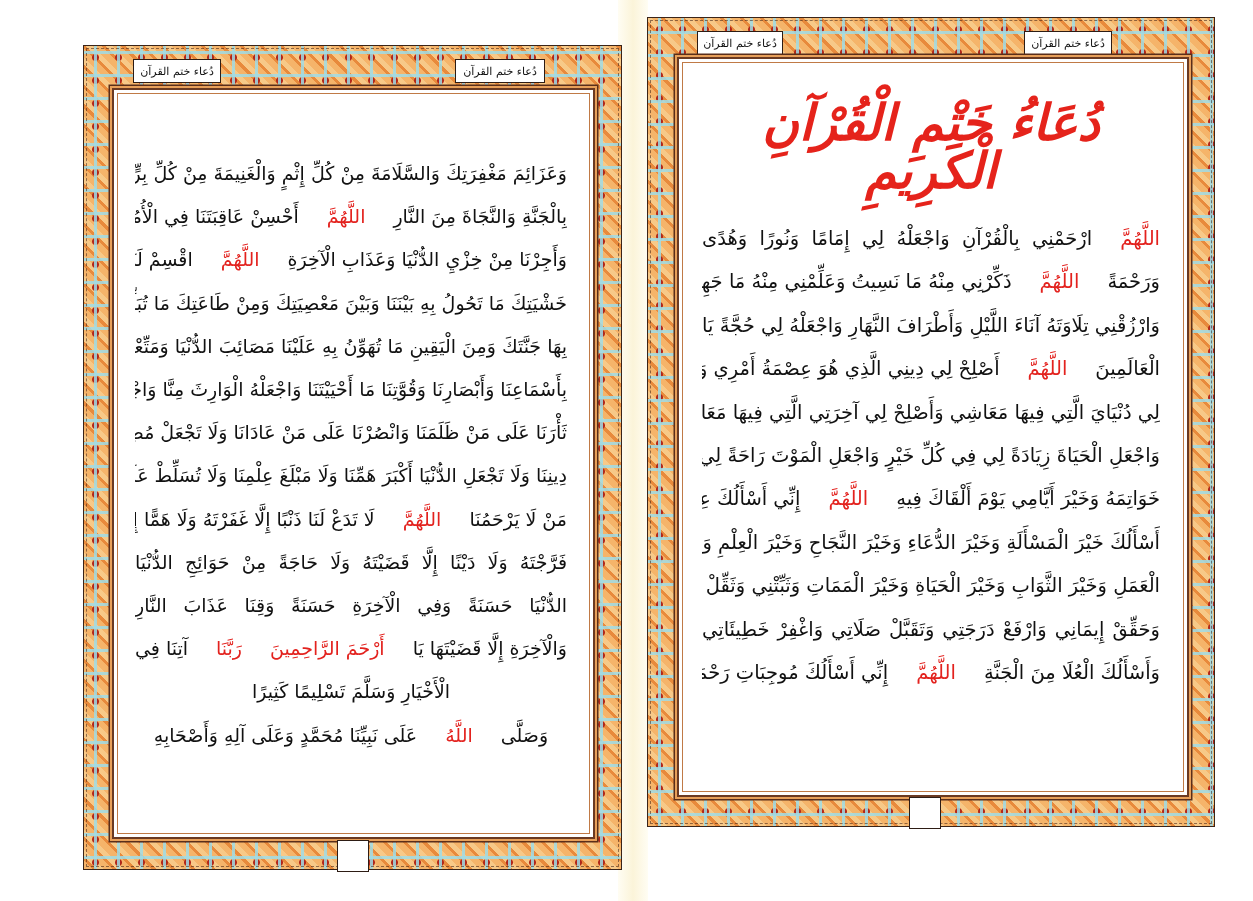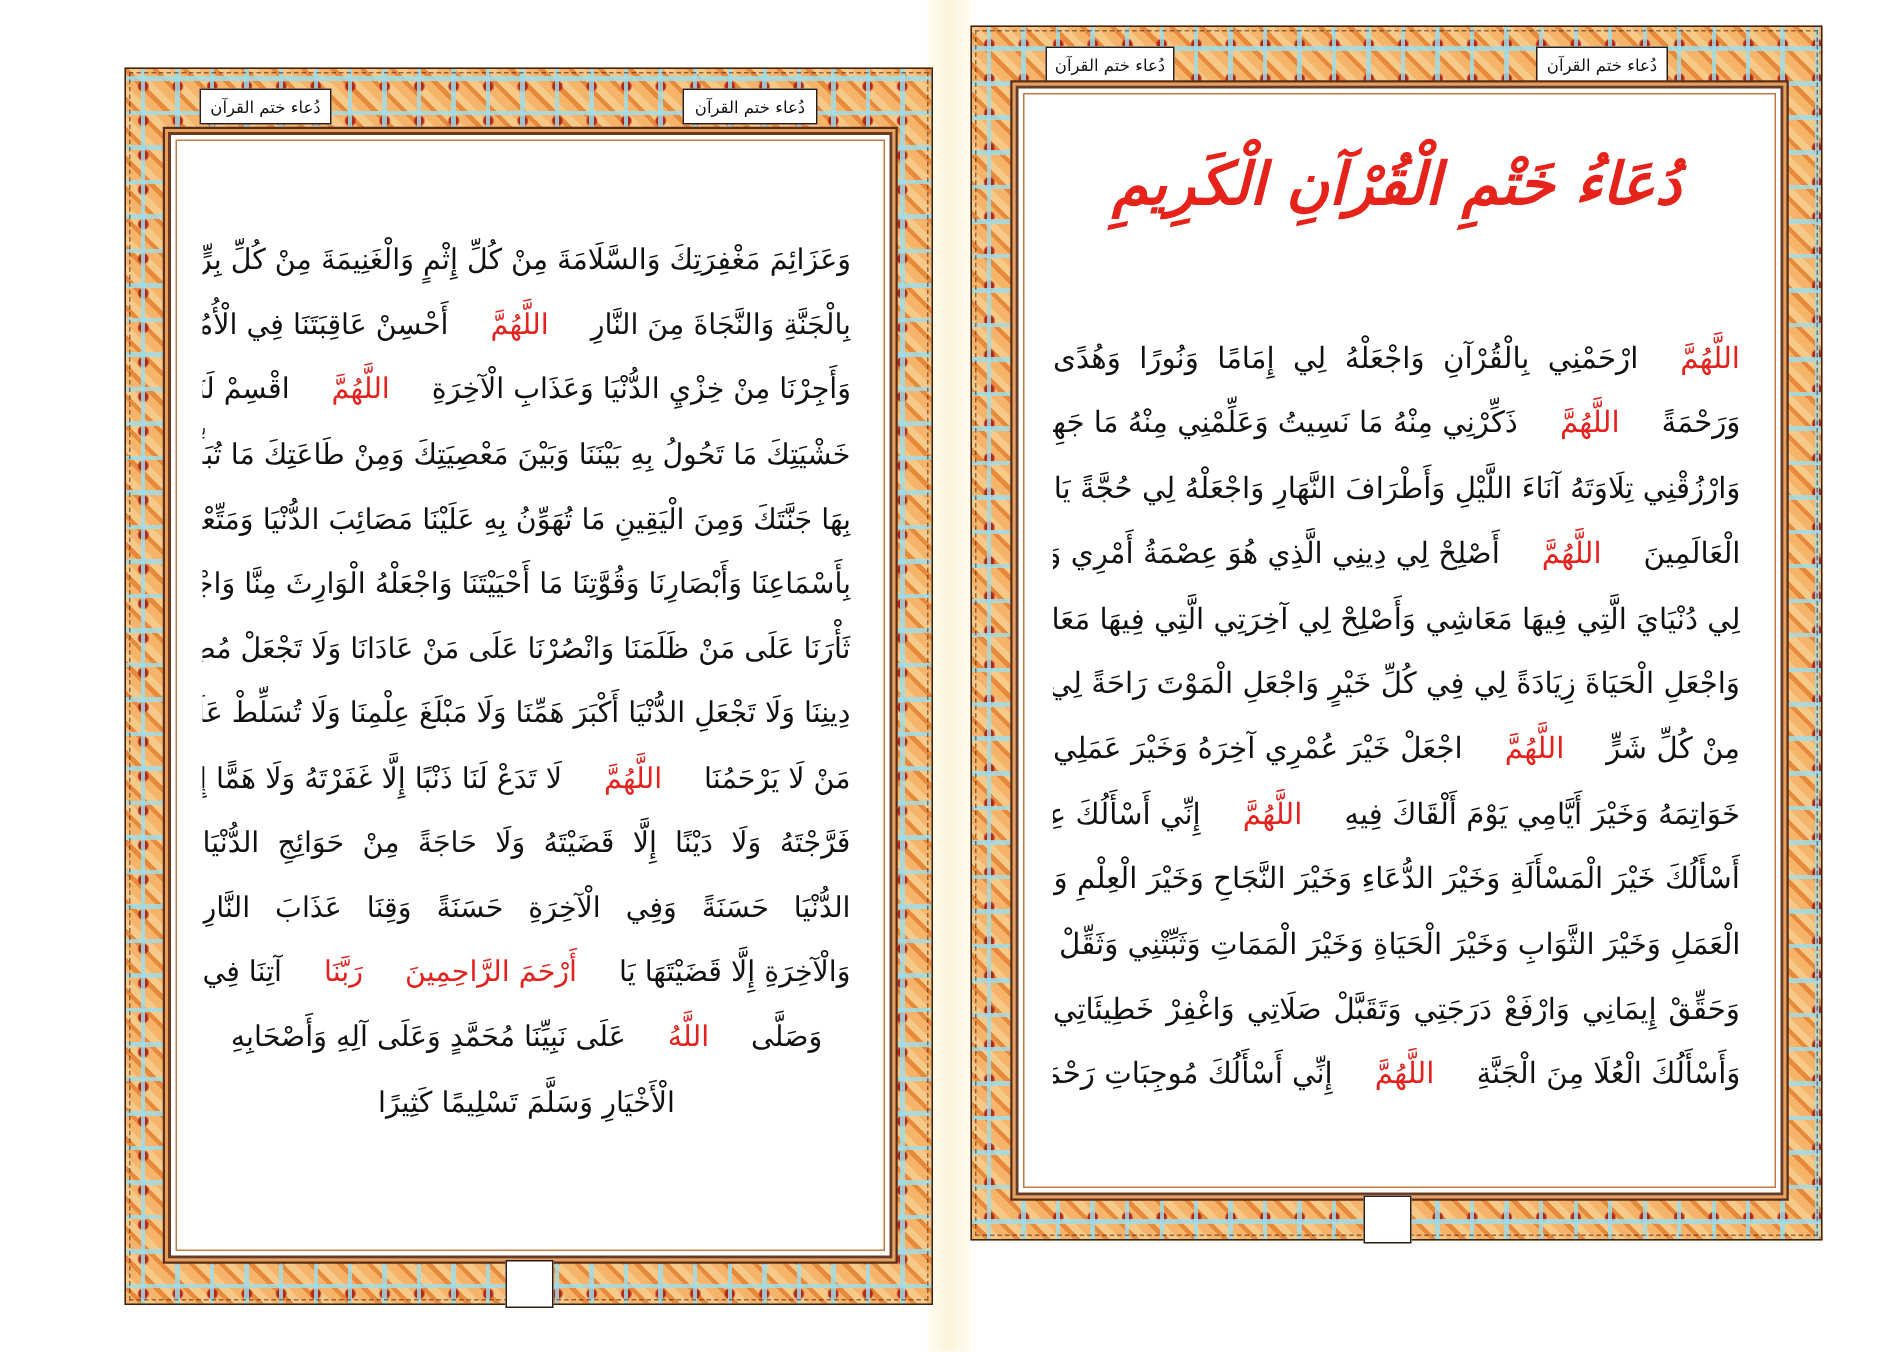--- a/index.html
+++ b/index.html
@@ -104,39 +104,38 @@
       <span class="line"><span>وَأَجِرْنَا مِنْ خِزْيِ الدُّنْيَا وَعَذَابِ الْآخِرَةِ</span><span class="gap"></span><span class="red">اللَّهُمَّ</span><span class="gap"></span><span>اقْسِمْ لَنَا مِنْ</span></span>
       <span class="line"><span>خَشْيَتِكَ مَا تَحُولُ بِهِ بَيْنَنَا وَبَيْنَ مَعْصِيَتِكَ وَمِنْ طَاعَتِكَ مَا تُبَلِّغُنَا</span></span>
       <span class="line"><span>بِهَا جَنَّتَكَ وَمِنَ الْيَقِينِ مَا تُهَوِّنُ بِهِ عَلَيْنَا مَصَائِبَ الدُّنْيَا وَمَتِّعْنَا</span></span>
       <span class="line"><span>بِأَسْمَاعِنَا وَأَبْصَارِنَا وَقُوَّتِنَا مَا أَحْيَيْتَنَا وَاجْعَلْهُ الْوَارِثَ مِنَّا وَاجْعَلْ</span></span>
       <span class="line"><span>ثَأْرَنَا عَلَى مَنْ ظَلَمَنَا وَانْصُرْنَا عَلَى مَنْ عَادَانَا وَلَا تَجْعَلْ مُصِيبَتَنَا فِي</span></span>
       <span class="line"><span>دِينِنَا وَلَا تَجْعَلِ الدُّنْيَا أَكْبَرَ هَمِّنَا وَلَا مَبْلَغَ عِلْمِنَا وَلَا تُسَلِّطْ عَلَيْنَا</span></span>
       <span class="line"><span>مَنْ لَا يَرْحَمُنَا</span><span class="gap"></span><span class="red">اللَّهُمَّ</span><span class="gap"></span><span>لَا تَدَعْ لَنَا ذَنْبًا إِلَّا غَفَرْتَهُ وَلَا هَمًّا إِلَّا</span></span>
       <span class="line"><span>فَرَّجْتَهُ وَلَا دَيْنًا إِلَّا قَضَيْتَهُ وَلَا حَاجَةً مِنْ حَوَائِجِ الدُّنْيَا</span></span>
       <span class="line"><span>الدُّنْيَا حَسَنَةً وَفِي الْآخِرَةِ حَسَنَةً وَقِنَا عَذَابَ النَّارِ</span></span>
       <span class="line"><span>وَالْآخِرَةِ إِلَّا قَضَيْتَهَا يَا</span><span class="gap"></span><span class="red">أَرْحَمَ الرَّاحِمِينَ</span><span class="gap"></span><span class="red">رَبَّنَا</span><span class="gap"></span><span>آتِنَا فِي</span></span>
+      <span class="line center"><span>الْأَخْيَارِ وَسَلَّمَ تَسْلِيمًا كَثِيرًا</span></span>
       <span class="line center"><span>وَصَلَّى</span><span class="gap"></span><span class="red">اللَّهُ</span><span class="gap"></span><span>عَلَى نَبِيِّنَا مُحَمَّدٍ وَعَلَى آلِهِ وَأَصْحَابِهِ</span></span>
-      <span class="line center"><span>الْأَخْيَارِ وَسَلَّمَ تَسْلِيمًا كَثِيرًا</span></span>
     </div>
 </div>
 
 <div class="page" id="right-page" style="left:647px; top:17px; width:568px; height:810px;">
   <div class="border"></div>
   <div class="header-label" style="left:50px; top:2px; width:84px;">دُعاء ختم القرآن</div>
   <div class="header-label" style="left:377px; top:2px; width:86px;">دُعاء ختم القرآن</div>
   <div class="inner-frame" style="left:30px; top:40px; width:508px; height:736px;"></div>
   <div class="page-num-box" style="left:262px; top:780px;"></div>
-  <div class="title" style="left:80px; top:82px; width:408px; font-size:39px; line-height:48px;">دُعَاءُ خَتْمِ الْقُرْآنِ الْكَرِيمِ</div>
+  <div class="title" style="left:80px; top:82px; width:408px; font-size:50px; line-height:48px;">دُعَاءُ خَتْمِ الْقُرْآنِ الْكَرِيمِ</div>
   <div class="text-block" id="right-text" style="left:55px; top:200px; width:458px; font-size:19.5px; line-height:43.4px;">
       <span class="line"><span class="red">اللَّهُمَّ</span><span class="gap"></span><span>ارْحَمْنِي بِالْقُرْآنِ وَاجْعَلْهُ لِي إِمَامًا وَنُورًا وَهُدًى</span></span>
       <span class="line"><span>وَرَحْمَةً</span><span class="gap"></span><span class="red">اللَّهُمَّ</span><span class="gap"></span><span>ذَكِّرْنِي مِنْهُ مَا نَسِيتُ وَعَلِّمْنِي مِنْهُ مَا جَهِلْتُ</span></span>
       <span class="line"><span>وَارْزُقْنِي تِلَاوَتَهُ آنَاءَ اللَّيْلِ وَأَطْرَافَ النَّهَارِ وَاجْعَلْهُ لِي حُجَّةً يَا</span><span class="gap"></span></span>
       <span class="line"><span>الْعَالَمِينَ</span><span class="gap"></span><span class="red">اللَّهُمَّ</span><span class="gap"></span><span>أَصْلِحْ لِي دِينِي الَّذِي هُوَ عِصْمَةُ أَمْرِي وَأَصْلِحْ</span></span>
       <span class="line"><span>لِي دُنْيَايَ الَّتِي فِيهَا مَعَاشِي وَأَصْلِحْ لِي آخِرَتِي الَّتِي فِيهَا مَعَادِي</span></span>
       <span class="line"><span>وَاجْعَلِ الْحَيَاةَ زِيَادَةً لِي فِي كُلِّ خَيْرٍ وَاجْعَلِ الْمَوْتَ رَاحَةً لِي</span></span>
-      <span class="line"><span>مِنْ كُلِّ شَرٍّ</span><span class="gap"></span><span class="red">اللَّهُمَّ</span><span class="gap"></span><span>اجْعَلْ خَيْرَ عُمْرِي آخِرَهُ وَخَيْرَ عَمَلِي</span></span>
       <span class="line"><span>خَوَاتِمَهُ وَخَيْرَ أَيَّامِي يَوْمَ أَلْقَاكَ فِيهِ</span><span class="gap"></span><span class="red">اللَّهُمَّ</span><span class="gap"></span><span>إِنِّي أَسْأَلُكَ عِيشَةً</span></span>
       <span class="line"><span>أَسْأَلُكَ خَيْرَ الْمَسْأَلَةِ وَخَيْرَ الدُّعَاءِ وَخَيْرَ النَّجَاحِ وَخَيْرَ الْعِلْمِ وَخَيْرَ</span></span>
       <span class="line"><span>الْعَمَلِ وَخَيْرَ الثَّوَابِ وَخَيْرَ الْحَيَاةِ وَخَيْرَ الْمَمَاتِ وَثَبِّتْنِي وَثَقِّلْ مَوَازِينِي</span></span>
       <span class="line"><span>وَحَقِّقْ إِيمَانِي وَارْفَعْ دَرَجَتِي وَتَقَبَّلْ صَلَاتِي وَاغْفِرْ خَطِيئَاتِي</span></span>
       <span class="line"><span>وَأَسْأَلُكَ الْعُلَا مِنَ الْجَنَّةِ</span><span class="gap"></span><span class="red">اللَّهُمَّ</span><span class="gap"></span><span>إِنِّي أَسْأَلُكَ مُوجِبَاتِ رَحْمَتِكَ</span></span>
     </div>
 </div>
 
 </body></html>

